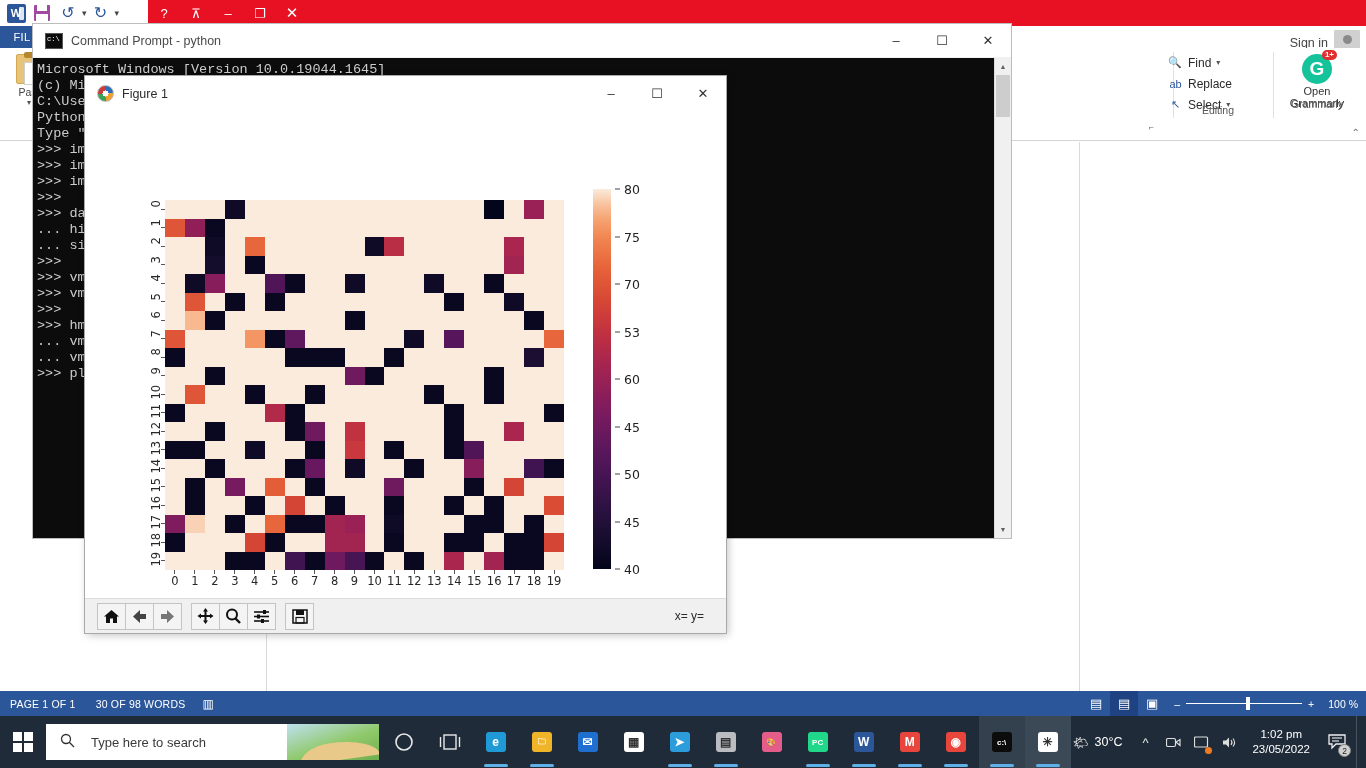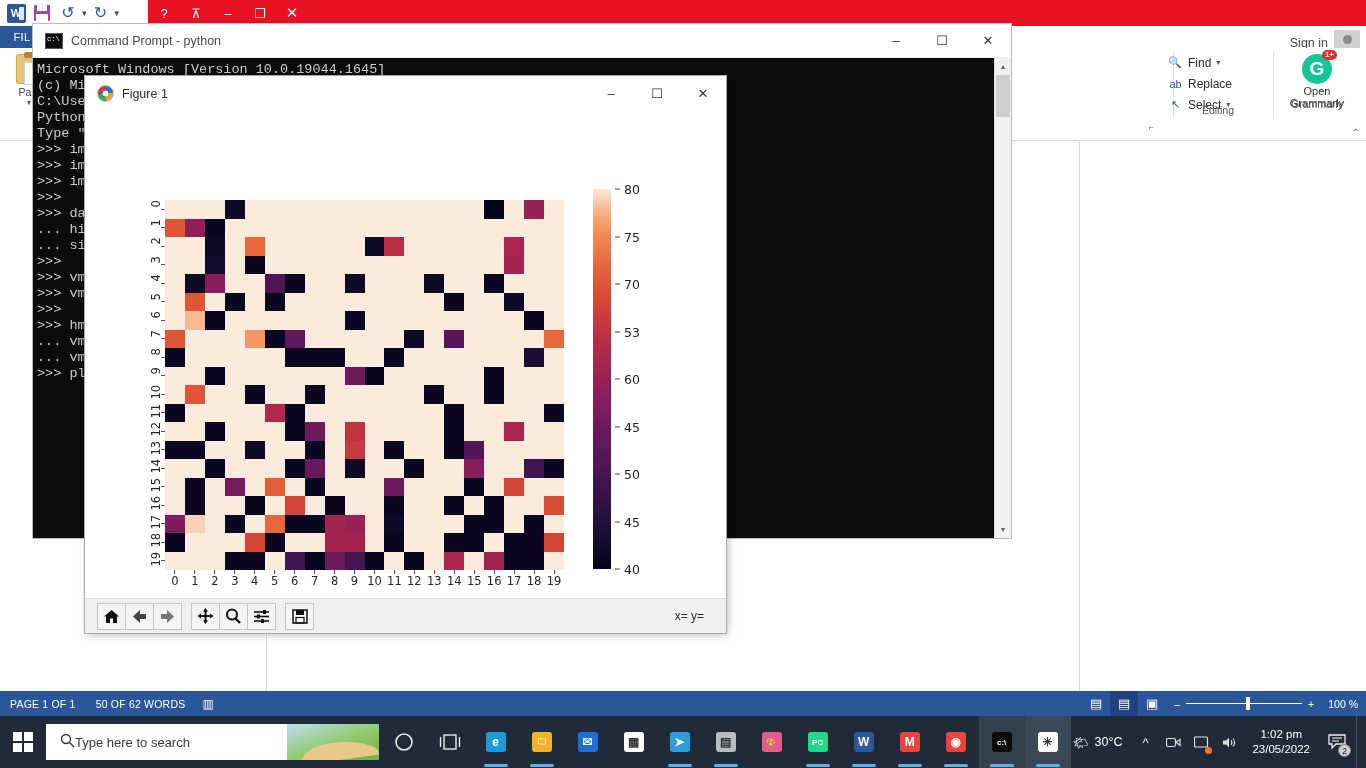--- a/index.html
+++ b/index.html
@@ -260,21 +260,21 @@
 
   
   .taskbar {
     position:absolute; left:0; right:0; bottom:0; height:52px; background:#1f2b38;
     display:flex; align-items:center;
   }
   .start-btn { width:48px;height:52px;display:flex;align-items:center;justify-content:center; }
   .win-logo { width:20px;height:20px;display:grid;grid-template-columns:1fr 1fr;grid-template-rows:1fr 1fr;gap:2px;}
   .win-logo i { background:#ffffff; display:block; }
   .search-box {
-    width:346px;height:36px;background:#ffffff;display:flex;align-items:center;gap:0;
+    width:346px;height:36px;background:#ffffff;display:flex;align-items:center;gap:16px;
     padding:0 8px 0 14px; position:relative; overflow:hidden;
   }
   .search-ph { font-size:13px; color:#3a3a3a; flex:1; }
   .search-art {
     position:absolute; right:0; top:0; width:92px; height:36px;
     background:linear-gradient(160deg,#bfe0f0 0%, #8fc96a 55%, #6fae4e 100%);
   }
   .search-art::before {
     content:""; position:absolute; left:12px; top:18px; width:80px; height:18px;
     background:#e8c98a; border-radius:40% 60% 0 0 / 100% 100% 0 0; transform:rotate(-8deg);
@@ -395,21 +395,21 @@
       <div class="ribbon-collapse">⌃</div>
     </div>
 
     <div class="word-canvas">
       <div class="canvas-gutter"></div>
       <div class="doc-page"></div>
     </div>
 
     <div class="word-status">
       <div class="st-item">PAGE 1 OF 1</div>
-      <div class="st-item">50 OF 62 WORDS</div>
+      <div class="st-item">30 OF 98 WORDS</div>
       <div class="st-ic">▥</div>
       <div class="st-right">
         <div class="view-btn">▤</div>
         <div class="view-btn active">▤</div>
         <div class="view-btn">▣</div>
         <div class="zoom-slider">
           <span>–</span>
           <span class="zs-track">
               <i class="zs-thumb"></i>
             </span>

